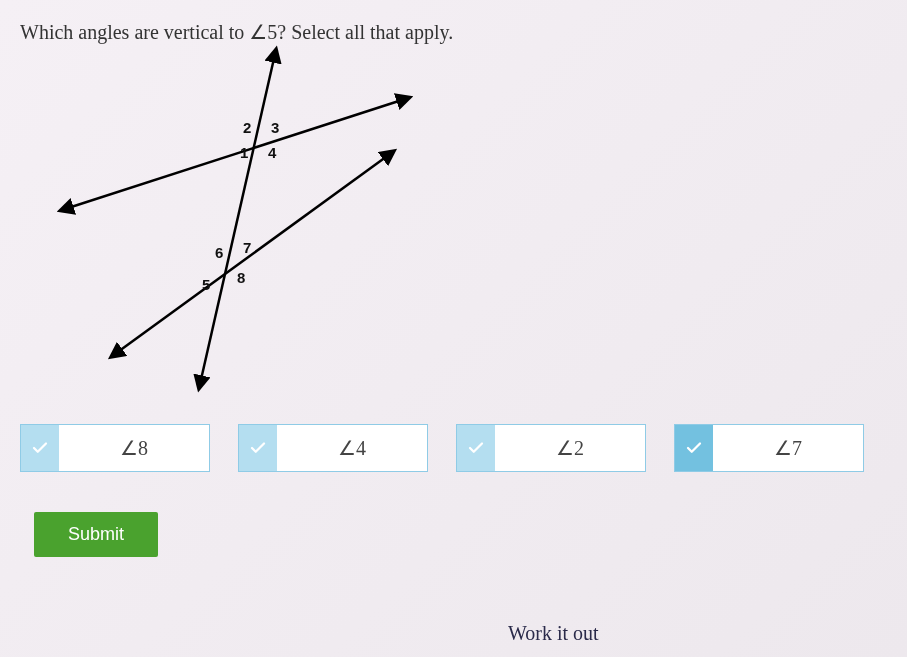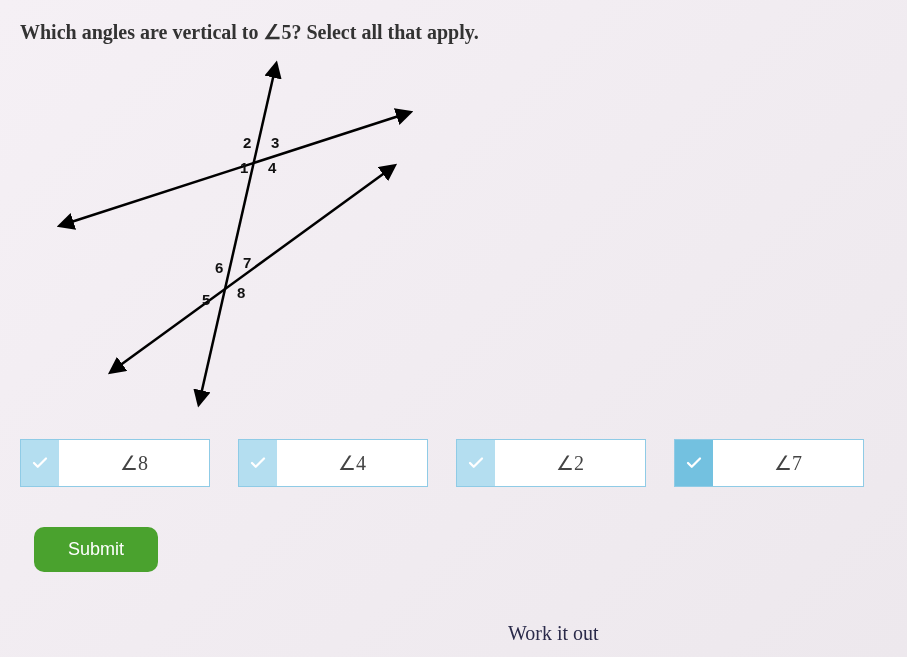--- a/index.html
+++ b/index.html
@@ -7,23 +7,22 @@
       font-family: Georgia, 'Times New Roman', serif;
       background: linear-gradient(135deg, #f5f0f5 0%, #ede8ed 100%);
       width: 907px;
       height: 657px;
       padding: 20px 20px 10px 20px;
       position: relative;
       color: #2a2a2a;
     }
     .question {
       font-size: 20px;
-      font-weight: 700;
+      font-weight: 400;
       color: #333;
-      margin-bottom: 15px;
     }
     .angle-sym { font-family: 'Times New Roman', serif; }
     .diagram {
       width: 380px;
       height: 350px;
       position: relative;
       margin-left: 20px;
       margin-bottom: 30px;
     }
     .diagram svg { width: 100%; height: 100%; }
@@ -69,21 +68,21 @@
     }
     .submit {
       background: #4aa22e;
       color: #fff;
       border: none;
       padding: 12px 34px;
       font-size: 18px;
       font-family: Arial, sans-serif;
       cursor: pointer;
       margin-left: 14px;
-      border-radius: 10px;
+      border-radius: 2px;
     }
     .workitout {
       position: absolute;
       bottom: 12px;
       left: 508px;
       font-size: 20px;
       color: #2a2a4a;
       font-family: Georgia, serif;
     }
   </style>

